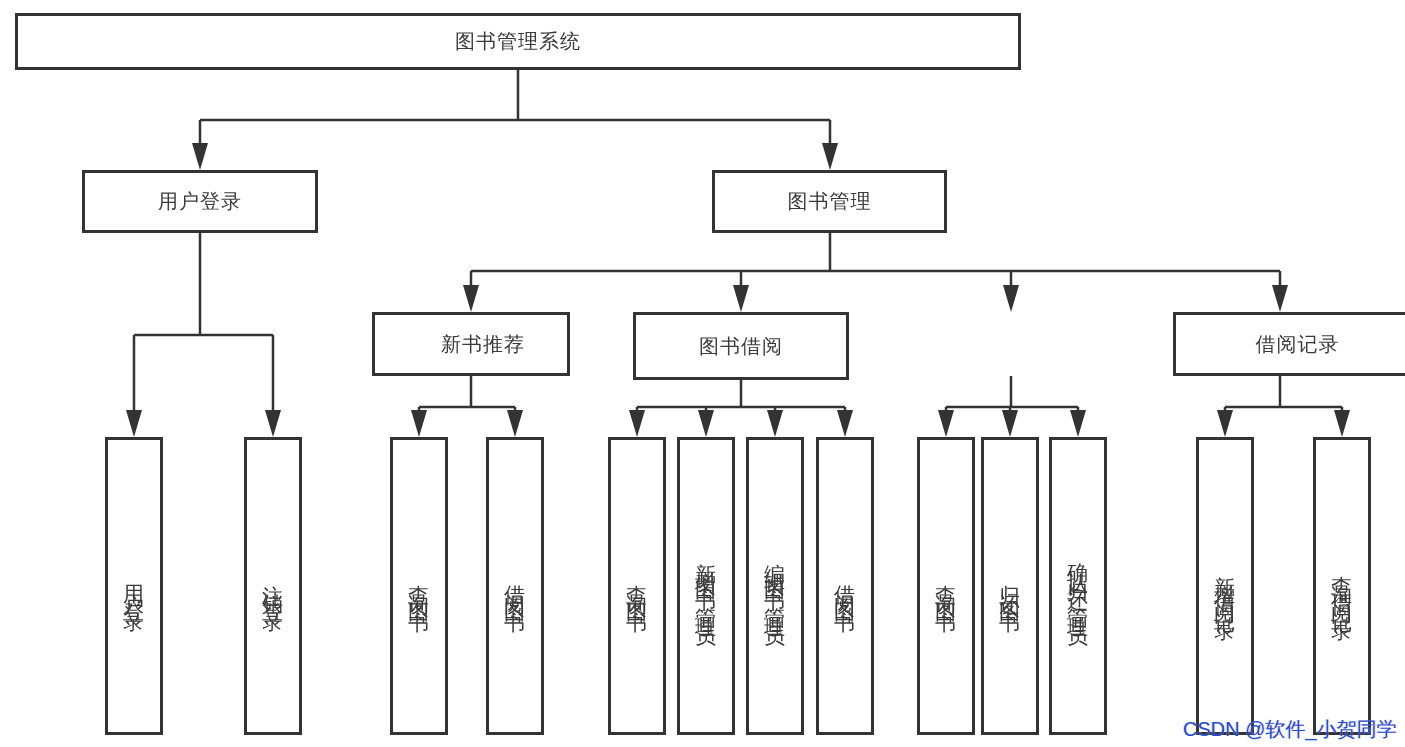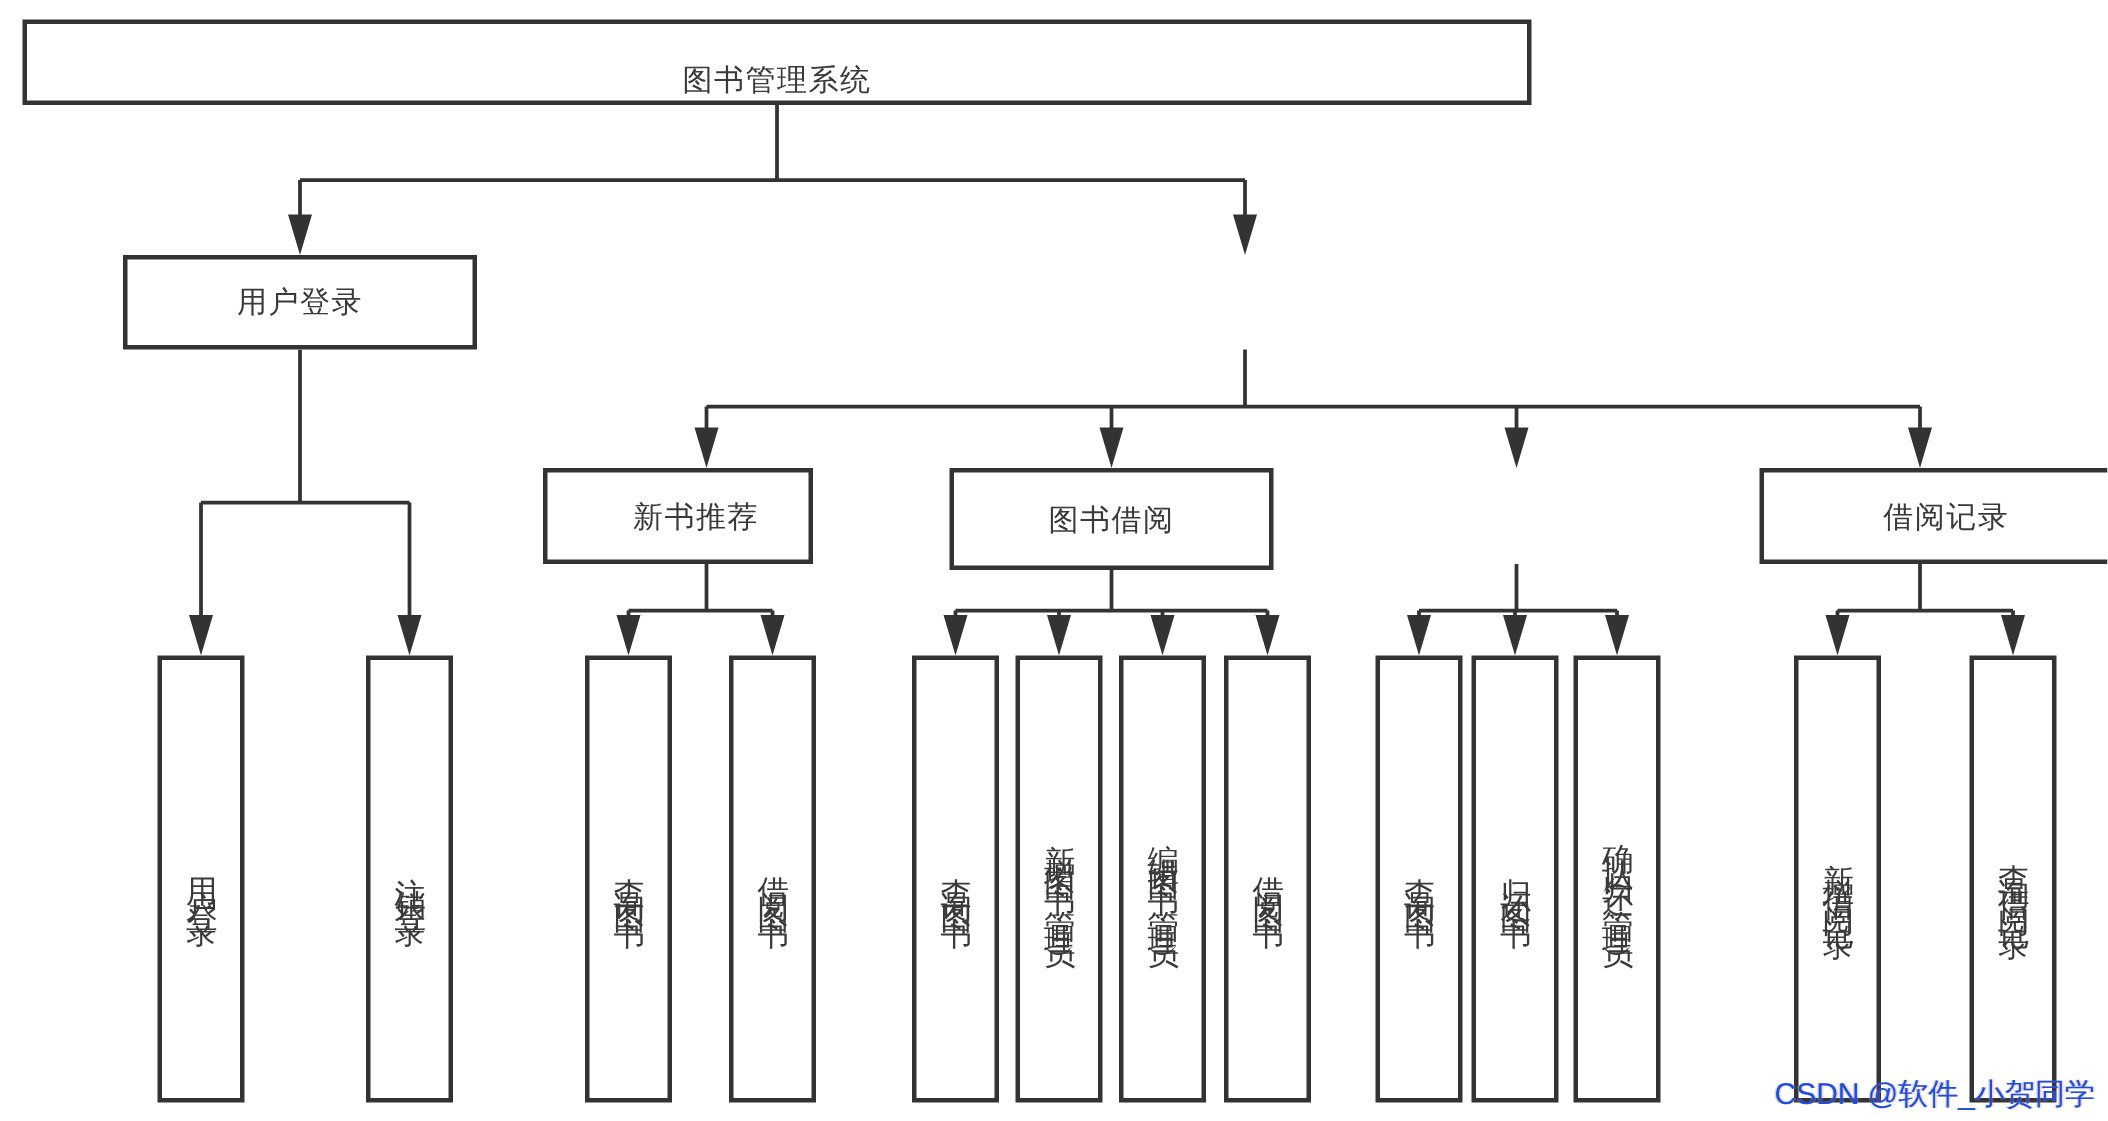--- a/index.html
+++ b/index.html
@@ -36,24 +36,24 @@
     font-size: 21px;
   }
   .vbox .vtext {
     writing-mode: vertical-rl;
     text-orientation: upright;
     letter-spacing: 9px;
     line-height: 1;
     white-space: nowrap;
   }
   
-  #n-root            { left: 15px;   top: 13px;  width: 1006px; height: 57px; align-items: flex-end; }
+  #n-root            { left: 15px;   top: 13px;  width: 1006px; height: 57px; }
   #n-user-login      { left: 82px;   top: 170px; width: 236px;  height: 63px; }
   #n-book-mgmt       { left: 712px;  top: 170px; width: 235px;  height: 63px; }
-  #n-new-books       { left: 362px;  top: 312px; width: 180px;  height: 64px; padding-left: 24px; }
+  #n-new-books       { left: 372px;  top: 312px; width: 198px;  height: 64px; padding-left: 24px; }
   #n-book-borrow     { left: 633px;  top: 312px; width: 216px;  height: 68px; }
   #n-current-borrow  { left: 903px;  top: 312px; width: 216px;  height: 64px; }
   #n-borrow-records  { left: 1173px; top: 312px; width: 249px;  height: 64px; text-align: center; }
   #lf-0  { left: 105px;  }
   #lf-1  { left: 244px;  }
   #lf-2  { left: 390px;  }
   #lf-3  { left: 486px;  }
   #lf-4  { left: 608px;  }
   #lf-5  { left: 677px;  }
   #lf-6  { left: 746px;  }
@@ -119,20 +119,23 @@
     </g>
   </svg>
 
   <div class="box hbox" id="n-root">
     <span>图书管理系统</span>
   </div>
 
   <div class="box hbox" id="n-user-login">
     <span>用户登录</span>
   </div>
+  <div class="box hbox" id="n-book-mgmt">
+    <span>图书管理</span>
+  </div>
 
   <div class="box hbox" id="n-new-books">
     <span>新书推荐</span>
   </div>
   <div class="box hbox" id="n-book-borrow">
     <span>图书借阅</span>
   </div>
   <div class="box hbox" id="n-borrow-records">
     <span>借阅记录</span>
   </div>

